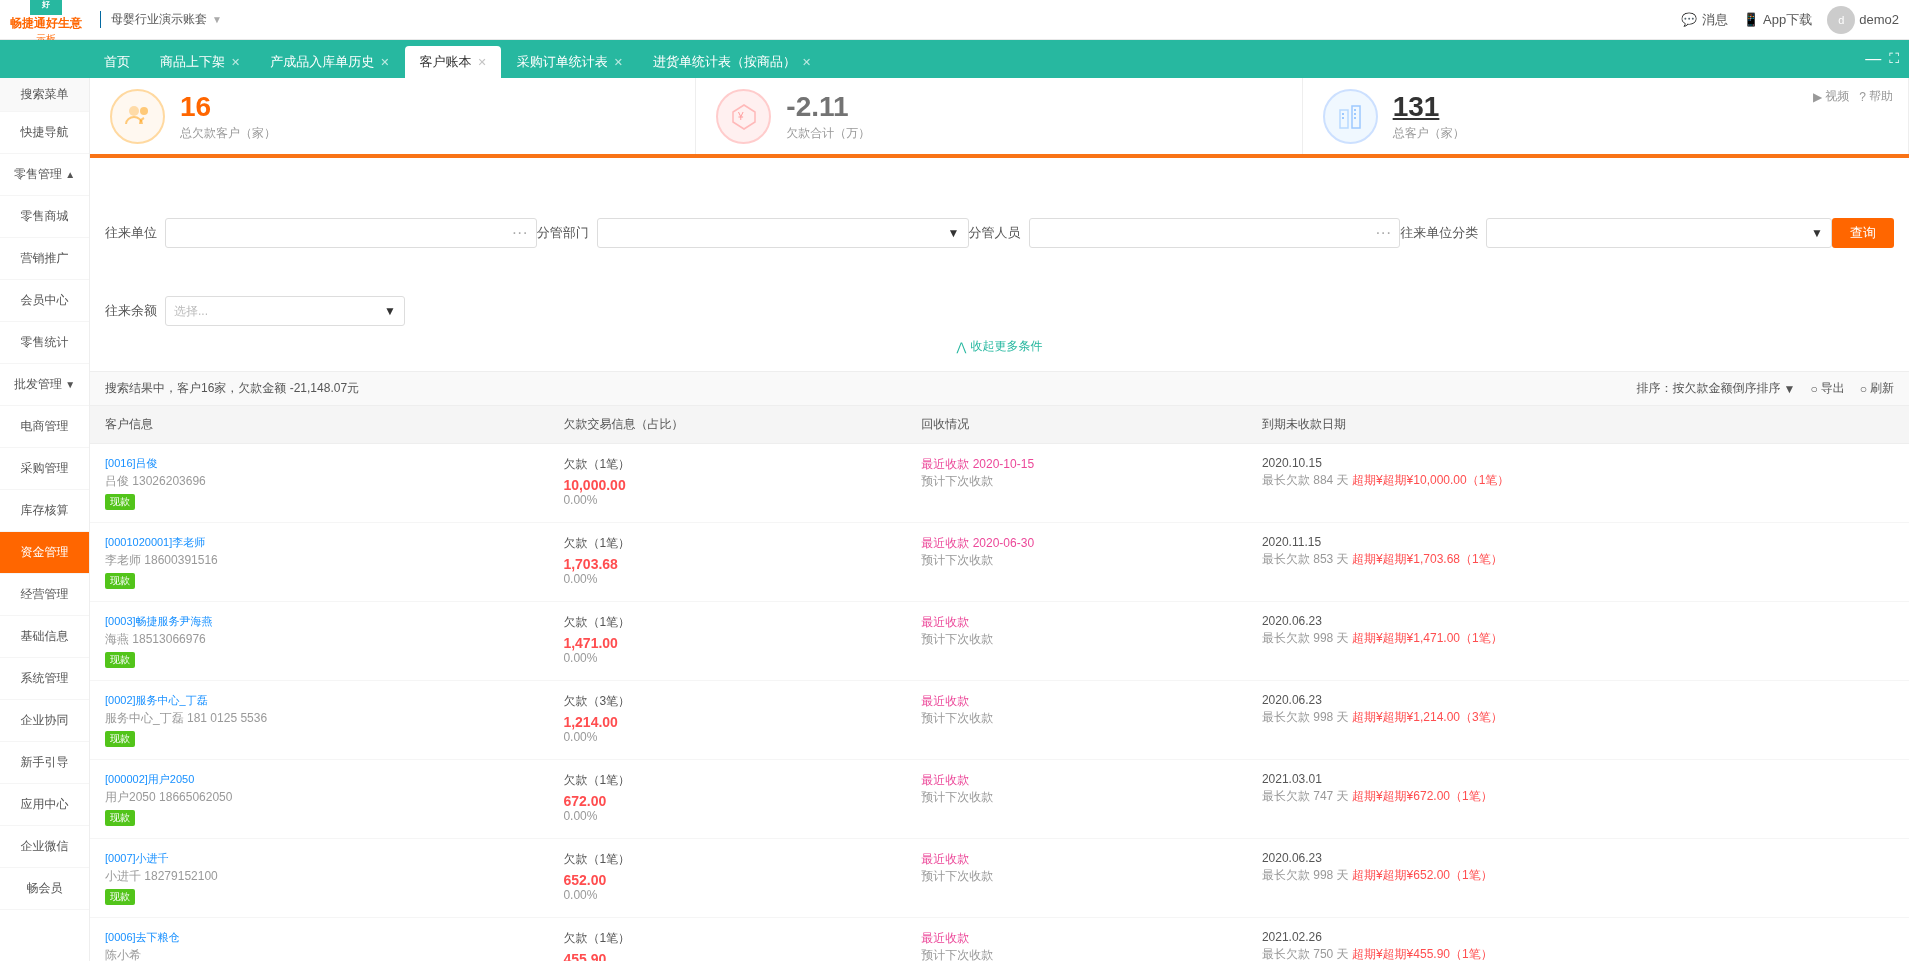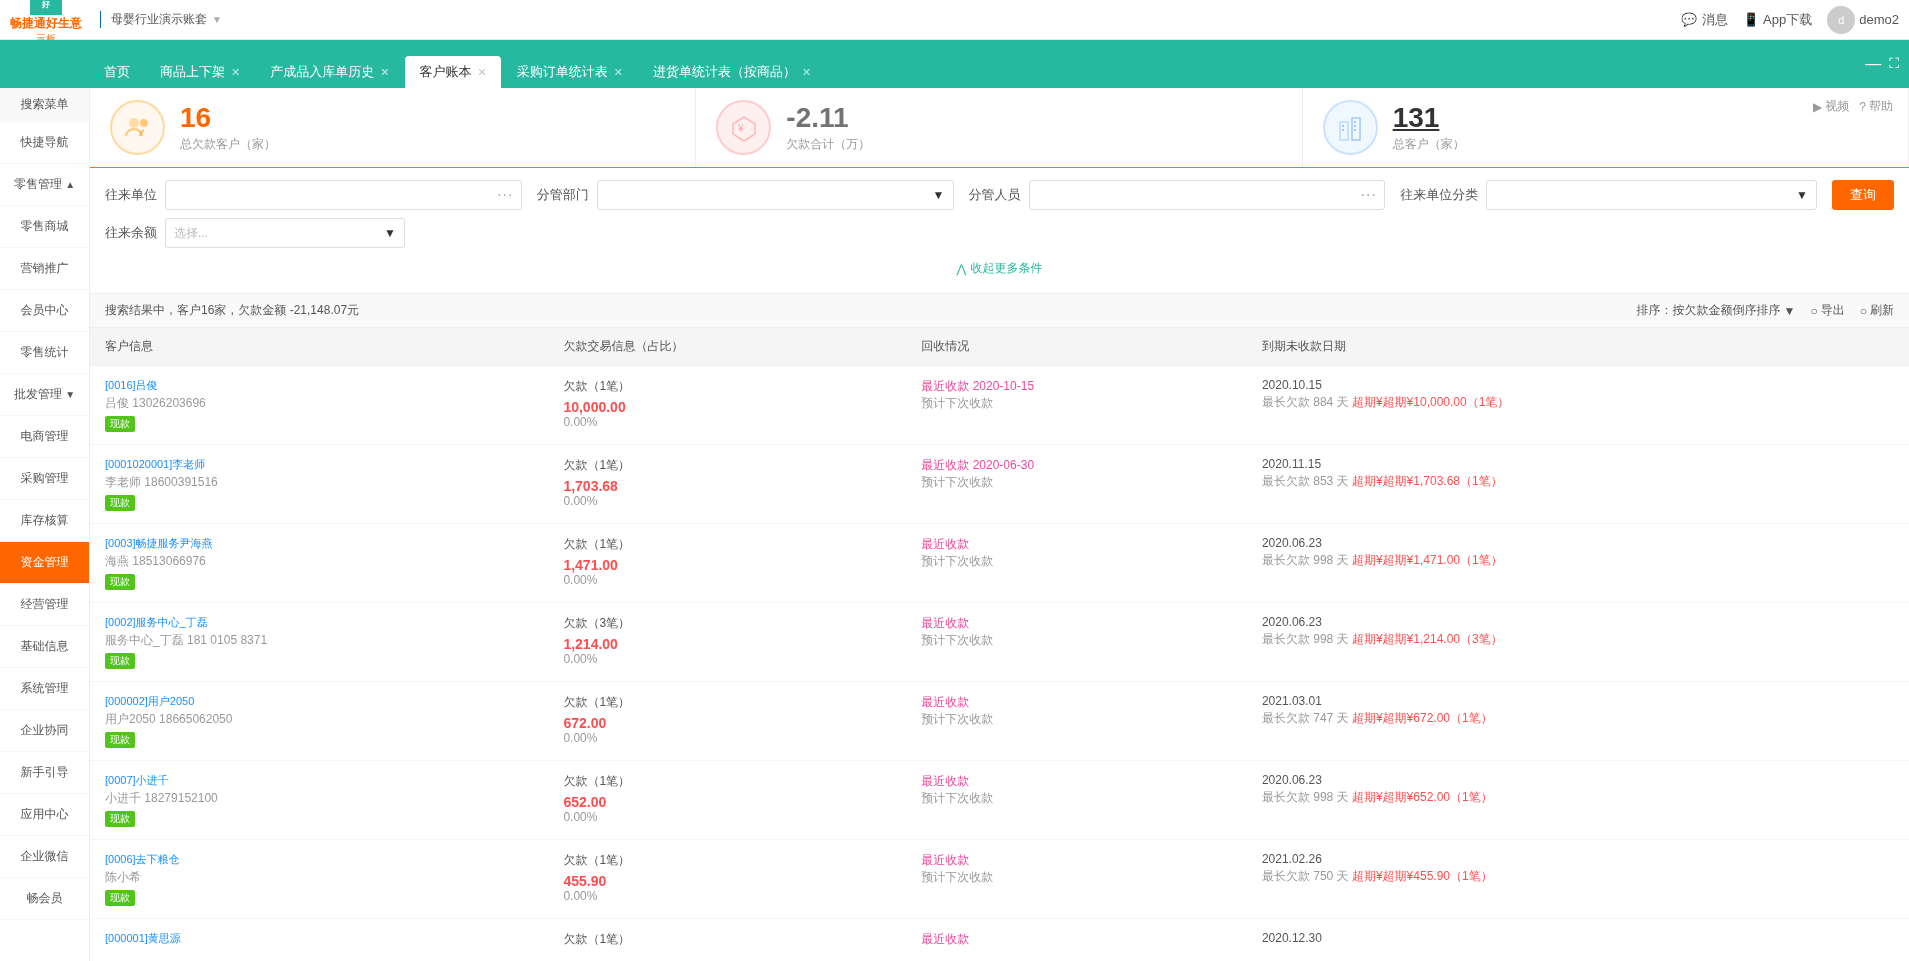--- a/index.html
+++ b/index.html
@@ -8,57 +8,57 @@
     
     .app-wrapper { display: flex; flex-direction: column; height: 100vh; }
     .top-bar { height: 40px; background: #fff; display: flex; align-items: center; border-bottom: 1px solid #e8e8e8; padding: 0 10px; position: relative; }
     .logo-area { display: flex; align-items: center; width: 90px; }
     .logo-text { color: #ff6600; font-size: 12px; font-weight: bold; }
     .app-selector { display: flex; align-items: center; flex: 1; border-left: 1px solid #0369a1; padding-left: 10px; color: #555; font-size: 12px; }
     .top-right { display: flex; align-items: center; gap: 15px; margin-left: auto; font-size: 13px; color: #555; }
     .top-right-item { display: flex; align-items: center; gap: 4px; cursor: pointer; }
 
     
-    .tab-bar { height: 48px; background: #27b8a0; display: flex; align-items: flex-end; padding: 0 0 0 90px; position: relative; }
+    .tab-bar { height: 38px; background: #27b8a0; display: flex; align-items: flex-end; padding: 0 0 0 90px; position: relative; }
     .tab { height: 32px; padding: 0 14px; display: flex; align-items: center; font-size: 13px; color: #fff; cursor: pointer; border-radius: 4px 4px 0 0; margin-right: 2px; gap: 6px; white-space: nowrap; }
     .tab.home { background: transparent; }
     .tab.active { background: #fff; color: #333; }
     .tab .close-x { font-size: 11px; opacity: 0.7; }
     .tab-bar-right { position: absolute; right: 10px; top: 50%; transform: translateY(-50%); display: flex; gap: 8px; }
 
     
     .main-layout { display: flex; flex: 1; overflow: hidden; }
 
     
     .sidebar { width: 90px; background: #fff; display: flex; flex-direction: column; border-right: 1px solid #eee; overflow-y: auto; }
     .sidebar-item { padding: 12px 0; text-align: center; font-size: 12px; color: #555; cursor: pointer; border-bottom: 1px solid #f5f5f5; }
     .sidebar-item.active { background: #ff6600; color: #fff; }
     .sidebar-item.search-menu { background: #f9f9f9; padding: 8px 8px; font-size: 12px; }
     .sidebar-item .menu-arrow { font-size: 10px; }
 
     
     .content-area { flex: 1; display: flex; flex-direction: column; overflow: hidden; background: #f5f5f5; }
 
     
-    .stats-bar { background: #fff; display: flex; border-bottom: 1px solid #f97316; height: 80px; }
+    .stats-bar { background: #fff; display: flex; border-bottom: 4px solid #f97316; height: 80px; }
     .stat-block { flex: 1; display: flex; align-items: center; padding: 15px 20px; gap: 15px; border-right: 1px solid #eee; }
     .stat-icon { width: 55px; height: 55px; border-radius: 50%; display: flex; align-items: center; justify-content: center; font-size: 22px; flex-shrink: 0; }
     .stat-icon.orange { background: #fff8f0; color: #ff9900; border: 2px solid #ffd9a0; }
     .stat-icon.pink { background: #fff0f0; color: #ff6666; border: 2px solid #ffcccc; }
     .stat-icon.blue { background: #f0f8ff; color: #66aaff; border: 2px solid #cce0ff; }
     .stat-info { display: flex; flex-direction: column; }
     .stat-number { font-size: 28px; font-weight: bold; }
     .stat-number.orange-num { color: #ff6600; }
     .stat-number.red-num { color: #737373; }
     .stat-number.dark-num { color: #333; font-weight: 900; text-decoration: underline; }
     .stat-label { font-size: 12px; color: #999; margin-top: 2px; }
 
     
     .filter-area { background: #fff; padding: 12px 15px; border-bottom: 1px solid #eee; }
-    .filter-row { display: flex; align-items: center; gap: 15px; margin-bottom: 8px; }
+    .filter-row { display: flex; align-items: center; margin-bottom: 8px; margin-top: 48px; }
     .filter-item { display: flex; align-items: center; gap: 8px; flex: 1; }
     .filter-label { font-size: 13px; color: #555; white-space: nowrap; }
     .filter-input { flex: 1; height: 30px; border: 1px solid #ddd; border-radius: 3px; padding: 0 8px; font-size: 12px; display: flex; align-items: center; justify-content: space-between; cursor: pointer; background: #fff; }
     .filter-input .dots { color: #aaa; font-size: 16px; }
     .filter-select { flex: 1; height: 30px; border: 1px solid #ddd; border-radius: 3px; padding: 0 8px; font-size: 12px; display: flex; align-items: center; justify-content: space-between; cursor: pointer; background: #fff; }
     .filter-btn-query { background: #ff6600; color: #fff; border: none; padding: 6px 18px; border-radius: 3px; cursor: pointer; font-size: 13px; }
     .filter-collapse { display: flex; align-items: center; justify-content: center; color: #27b8a0; font-size: 12px; cursor: pointer; gap: 4px; padding: 4px 0; }
 
     
     .result-bar { background: #f9f9f9; padding: 8px 15px; border-bottom: 1px solid #eee; display: flex; align-items: center; justify-content: space-between; }
@@ -420,21 +420,21 @@
       <div class="overdue-date">2020.06.23</div>
       <div class="overdue-amount">
         <span class="overdue-days">最长欠款 998 天 </span>
         <span style="color:#ff4d4f;cursor:pointer;">超期¥超期¥1,471.00（1笔）</span>
       </div>
     </td>
   </tr>
               <tr>
     <td>
       <div class="customer-name">[0002]服务中心_丁磊</div>
-      <div class="customer-sub">服务中心_丁磊 181 0105 8371</div>
+      <div class="customer-sub">服务中心_丁磊 181 0125 5536</div>
       <span class="tag-cash">现款</span>
     </td>
     <td>
       <div class="debt-count">欠款（3笔）</div>
       <div class="debt-amount">1,214.00</div>
       <div class="percent">0.00%</div>
     </td>
     <td>
       <div class="collection-date">最近收款</div>
       <div class="collection-next">预计下次收款</div>

